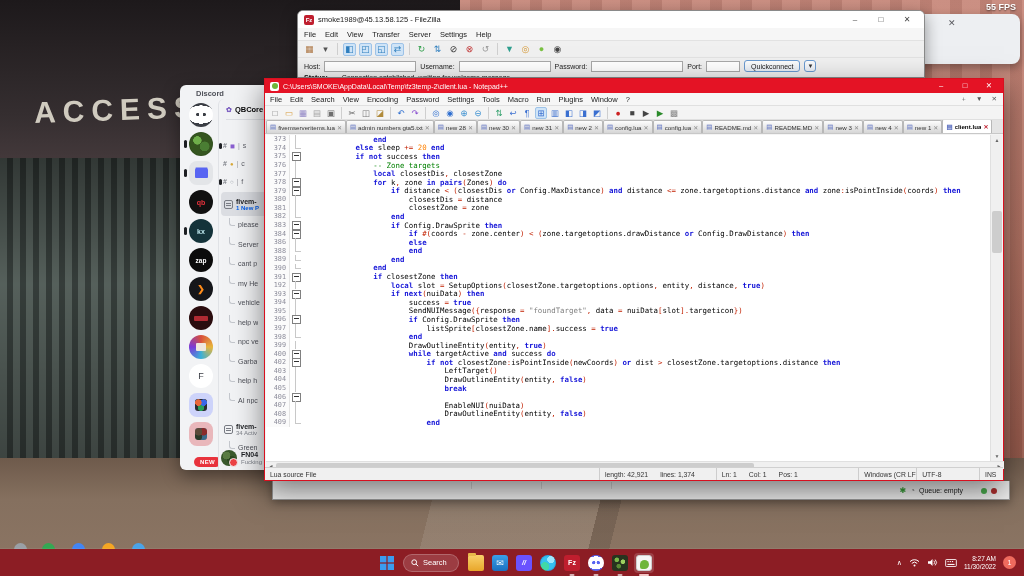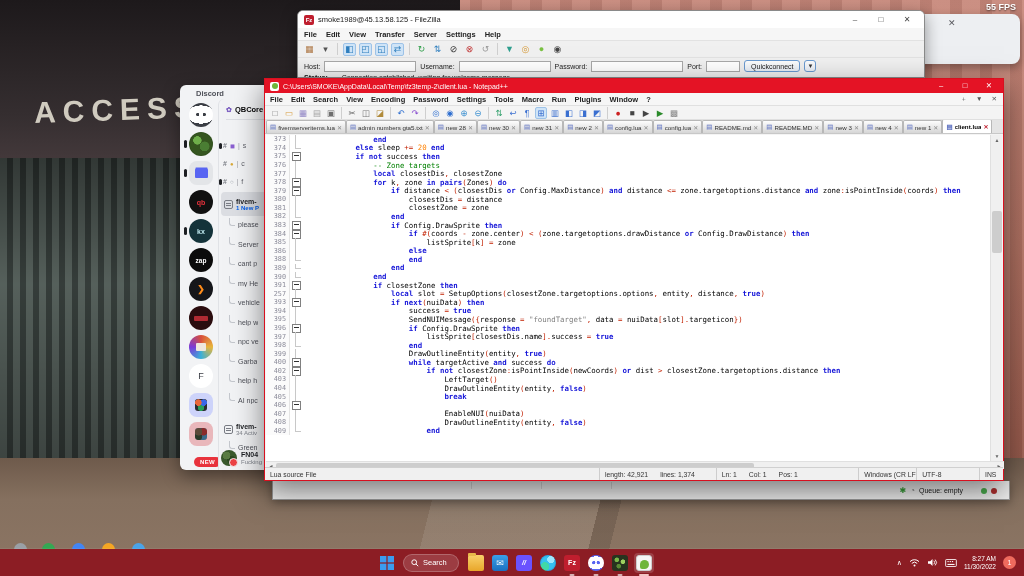--- a/index.html
+++ b/index.html
@@ -110,21 +110,21 @@
   .fz{position:absolute;left:297px;top:10px;width:628px;height:68px;background:#f0f0f0;
     border:1px solid #8a8a8a;border-radius:6px 6px 0 0;box-shadow:0 5px 16px rgba(0,0,0,.4);overflow:hidden;}
   .fz-titlebar{position:relative;height:17px;background:#fff;display:flex;align-items:center;padding:0 6px;gap:4px;}
   .fz-ico{width:10px;height:10px;border-radius:2px;background:#bf1e2e;color:#fff;font-size:6px;font-weight:bold;
     display:flex;align-items:center;justify-content:center;}
   .fz-title{font-size:7.5px;color:#1a1a1a;}
   .fz-btns{position:absolute;right:4px;top:0;height:17px;display:flex;}
   .wbtn{width:26px;text-align:center;font-size:8px;color:#444;line-height:17px;}
   .fz-menubar{height:13px;background:#f6f6f6;display:flex;align-items:center;padding-left:6px;gap:9px;
     border-bottom:1px solid #e2e2e2;}
-  .fz-menu-item,.npp-menu-item{font-size:7.5px;color:#222;font-weight:bold;}
+  .fz-menu-item,.npp-menu-item{font-size:7.5px;color:#222;}
   .fz-toolbar{height:17px;display:flex;align-items:center;padding-left:5px;gap:3px;border-bottom:1px solid #e2e2e2;}
   .tbi{width:13px;height:13px;display:flex;align-items:center;justify-content:center;font-size:9px;border-radius:2px;}
   .tbi.hl{background:#cfe4f7;border:1px solid #9ec3e8;}
   .tbsep{width:1px;height:12px;background:#cfcfcf;margin:0 2px;}
   .fz-quick{height:16px;display:flex;align-items:center;padding-left:6px;gap:4px;font-size:7px;color:#222;}
   .fz-input{height:11px;border:1px solid #a8a8a8;background:#fff;font-size:7px;padding:0 2px;
     font-family:"Liberation Sans",sans-serif;}
   .fz-qbtn{height:12px;border:1px solid #6a9ad0;background:linear-gradient(#fdfdfd,#e8eef6);
     border-radius:3px;font-size:7px;padding:0 6px;color:#222;display:flex;align-items:center;}
   .fz-qcaret{width:12px;height:12px;border:1px solid #6a9ad0;border-radius:3px;font-size:6px;color:#333;
@@ -644,25 +644,20 @@
           <span class="ln">383</span>
           <span class="fold f-b"></span>
           <span class="code-text">                    <span class="t-k">if </span><span class="t-v">Config.DrawSprite </span><span class="t-k">then</span></span>
         </div>
         <div class="code-line">
           <span class="ln">384</span>
           <span class="fold f-b"></span>
           <span class="code-text">                        <span class="t-k">if </span><span class="t-o">#(</span><span class="t-v">coords </span><span class="t-o">- </span><span class="t-v">zone.center</span><span class="t-o">) &lt; (</span><span class="t-v">zone.targetoptions.drawDistance </span><span class="t-k">or </span><span class="t-v">Config.DrawDistance</span><span class="t-o">) </span><span class="t-k">then</span></span>
         </div>
         <div class="code-line">
-          <span class="ln">385</span>
-          <span class="fold f-l"></span>
-          <span class="code-text">                            <span class="t-v">listSprite</span><span class="t-o">[</span><span class="t-v">k</span><span class="t-o">] = </span><span class="t-v">zone</span></span>
-        </div>
-        <div class="code-line">
           <span class="ln">386</span>
           <span class="fold f-l"></span>
           <span class="code-text">                        <span class="t-k">else</span></span>
         </div>
         <div class="code-line">
           <span class="ln">388</span>
           <span class="fold f-e"></span>
           <span class="code-text">                        <span class="t-k">end</span></span>
         </div>
         <div class="code-line">
@@ -674,21 +669,21 @@
           <span class="ln">390</span>
           <span class="fold f-e"></span>
           <span class="code-text">                <span class="t-k">end</span></span>
         </div>
         <div class="code-line">
           <span class="ln">391</span>
           <span class="fold f-b"></span>
           <span class="code-text">                <span class="t-k">if </span><span class="t-v">closestZone </span><span class="t-k">then</span></span>
         </div>
         <div class="code-line">
-          <span class="ln">257</span>
+          <span class="ln">192</span>
           <span class="fold f-l"></span>
           <span class="code-text">                    <span class="t-k">local </span><span class="t-v">slot </span><span class="t-o">= </span><span class="t-v">SetupOptions</span><span class="t-o">(</span><span class="t-v">closestZone.targetoptions.options</span><span class="t-o">, </span><span class="t-v">entity</span><span class="t-o">, </span><span class="t-v">distance</span><span class="t-o">, </span><span class="t-k">true</span><span class="t-o">)</span></span>
         </div>
         <div class="code-line">
           <span class="ln">393</span>
           <span class="fold f-b"></span>
           <span class="code-text">                    <span class="t-k">if next</span><span class="t-o">(</span><span class="t-v">nuiData</span><span class="t-o">) </span><span class="t-k">then</span></span>
         </div>
         <div class="code-line">
           <span class="ln">394</span>
@@ -701,21 +696,21 @@
           <span class="code-text">                        <span class="t-v">SendNUIMessage</span><span class="t-o">({</span><span class="t-v">response </span><span class="t-o">= </span><span class="t-s">"foundTarget"</span><span class="t-o">, </span><span class="t-v">data </span><span class="t-o">= </span><span class="t-v">nuiData</span><span class="t-o">[</span><span class="t-v">slot</span><span class="t-o">].</span><span class="t-v">targeticon</span><span class="t-o">})</span></span>
         </div>
         <div class="code-line">
           <span class="ln">396</span>
           <span class="fold f-b"></span>
           <span class="code-text">                        <span class="t-k">if </span><span class="t-v">Config.DrawSprite </span><span class="t-k">then</span></span>
         </div>
         <div class="code-line">
           <span class="ln">397</span>
           <span class="fold f-l"></span>
-          <span class="code-text">                            <span class="t-v">listSprite</span><span class="t-o">[</span><span class="t-v">closestDis.name</span><span class="t-o">].</span><span class="t-v">success </span><span class="t-o">= </span><span class="t-k">true</span></span>
+          <span class="code-text">                            <span class="t-v">listSprite</span><span class="t-o">[</span><span class="t-v">closestZone.name</span><span class="t-o">].</span><span class="t-v">success </span><span class="t-o">= </span><span class="t-k">true</span></span>
         </div>
         <div class="code-line">
           <span class="ln">398</span>
           <span class="fold f-e"></span>
           <span class="code-text">                        <span class="t-k">end</span></span>
         </div>
         <div class="code-line">
           <span class="ln">399</span>
           <span class="fold f-l"></span>
           <span class="code-text">                        <span class="t-v">DrawOutlineEntity</span><span class="t-o">(</span><span class="t-v">entity</span><span class="t-o">, </span><span class="t-k">true</span><span class="t-o">)</span></span>

